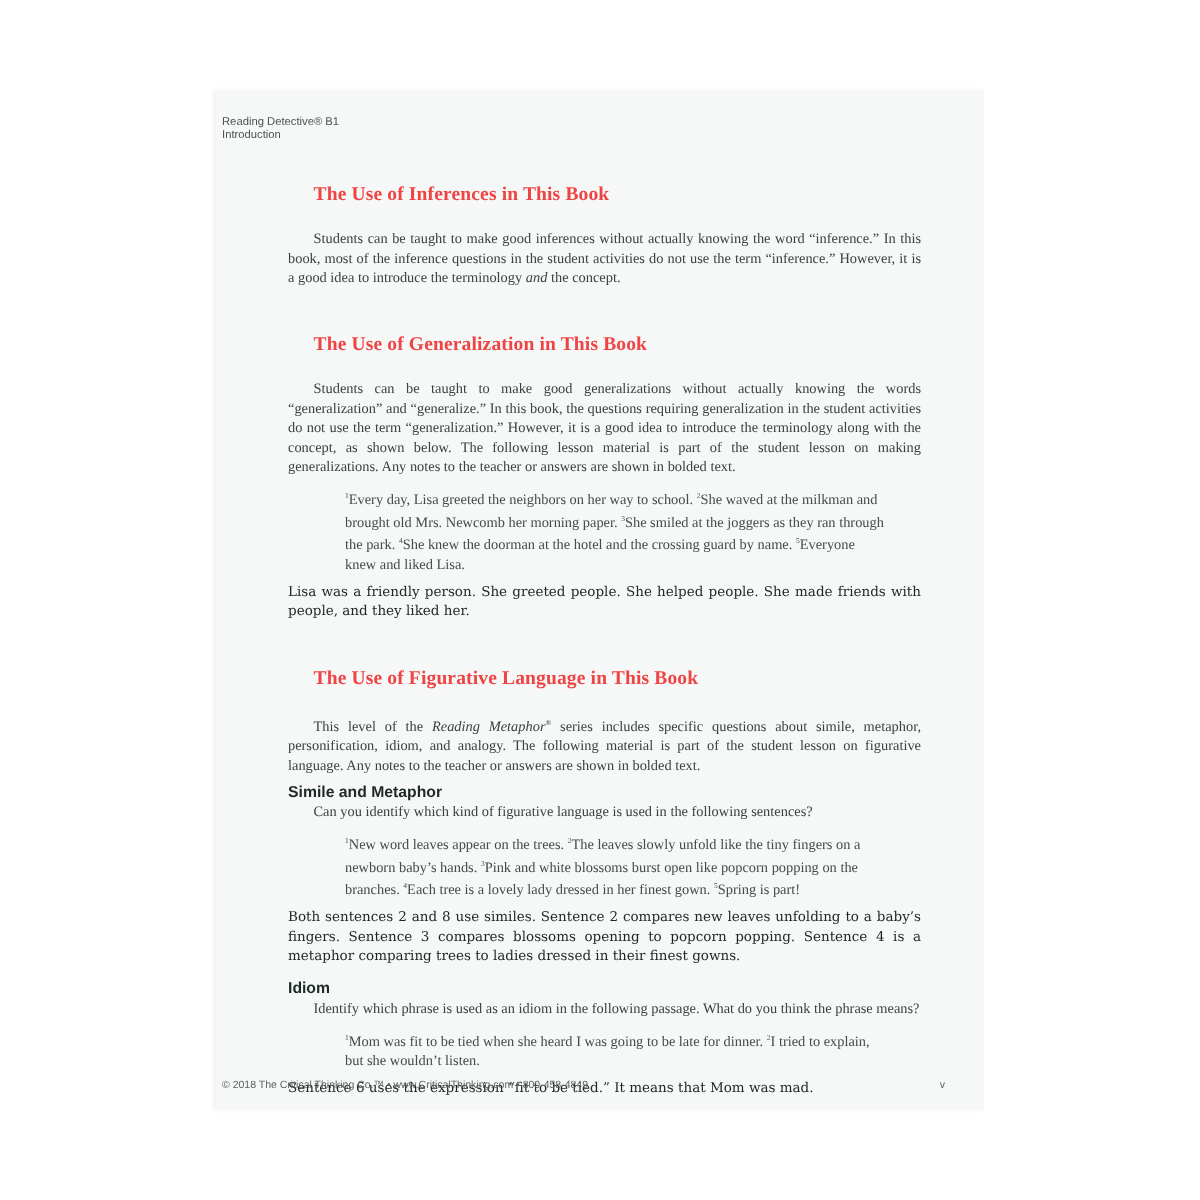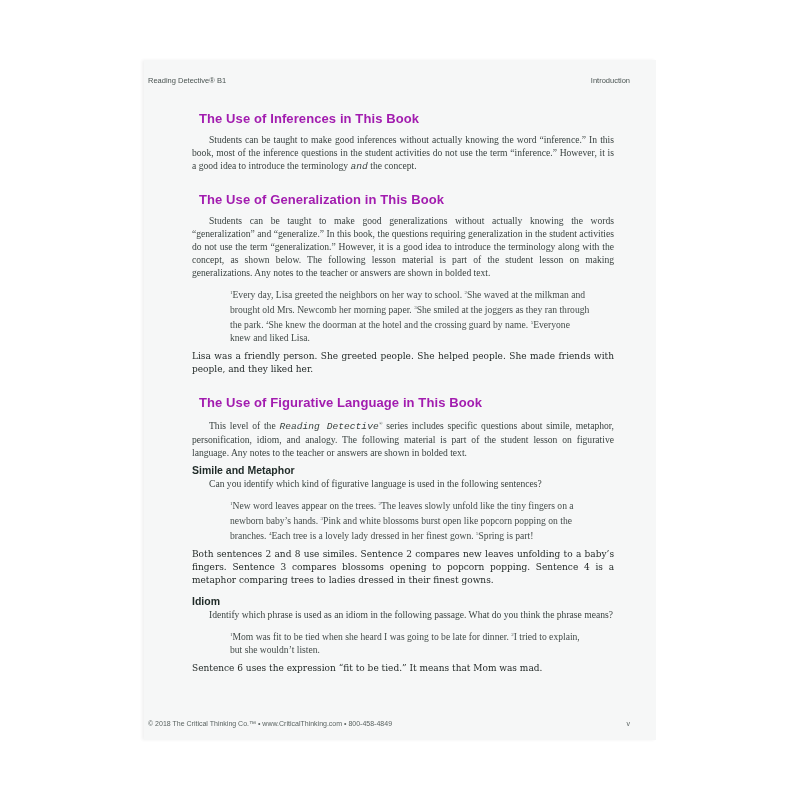--- a/index.html
+++ b/index.html
@@ -7,30 +7,30 @@
     width: 800px; height: 800px; background: #ffffff; position: relative; overflow: hidden;
   }
   .page {
     position: absolute; left: 144px; top: 60px; width: 512px; height: 680px;
     background: #f6f7f7;
     box-shadow: -2px 0 3px rgba(0,0,0,0.06);
   }
   .running-head {
     position: absolute; top: 16px; left: 4px; right: 26px;
     font-family: "Liberation Sans", sans-serif; font-size: 7.5px; color: #4a5452;
-    display: flex; justify-content: space-between;
+    display: flex; justify-content: space-between; flex-direction: column;
   }
   .content {
     position: absolute; left: 48px; top: 44px; width: 422px;
     font-family: "DejaVu Serif", "Liberation Serif", serif;
     color: #3a4341;
   }
   h2 {
-    font-family: Liberation Sans, sans-serif; font-weight: bold;
-    font-size: 13px; color: #a21caf; margin: 7px; line-height: 15px; letter-spacing: 0.1px;
+    font-family: Liberation Serif, serif; font-weight: bold;
+    font-size: 13px; color: #ef4444; margin: 17px; line-height: 15px; letter-spacing: 0.1px;
   }
   h3 {
     font-family: "Liberation Sans", sans-serif; font-weight: bold;
     font-size: 10.5px; color: #1f2a27; margin: 0; line-height: 13px;
   }
   p {
     margin: 0; font-size: 9.6px; line-height: 13px; text-align: justify;
     font-family: "Liberation Serif", serif;
   }
   p.ind { text-indent: 17px; }
@@ -39,21 +39,21 @@
     font-family: "Liberation Serif", serif; color: #444c4a;
   }
   .answer {
     font-family: "DejaVu Serif", serif; font-weight: normal; font-size: 9px;
     line-height: 13px; color: #1e2523; text-align: justify; margin: 0;
   }
   sup { font-size: 5px; vertical-align: 4px; }
   .gap-lg { height: 12px; }
   .gap-md { height: 8px; }
   .gap-sm { height: 5px; }
-  em { font-style: italic; font-family: Liberation Mono, monospace; }
+  em { font-style: italic; }
   .footer {
     position: absolute; left: 4px; right: 26px; top: 660px;
     font-family: "Liberation Sans", sans-serif; font-size: 7px; color: #5a6361;
     display: flex; justify-content: space-between;
   }
 </style>
 </head>
 <body>
 
 <div class="page">
@@ -72,21 +72,21 @@
     <h2>The Use of Generalization in This Book</h2>
     <p class="ind">Students can be taught to make good generalizations without actually knowing the words “generalization” and “generalize.” In this book, the questions requiring generalization in the student activities do not use the term “generalization.” However, it is a good idea to introduce the terminology along with the concept, as shown below. The following lesson material is part of the student lesson on making generalizations. Any notes to the teacher or answers are shown in bolded text.</p>
     <div class="passage">
       <sup>1</sup><span>Every day, Lisa greeted the neighbors on her way to school. </span><sup>2</sup><span>She waved at the milkman and brought old Mrs. Newcomb her morning paper. </span><sup>3</sup><span>She smiled at the joggers as they ran through the park. </span><sup>4</sup><span>She knew the doorman at the hotel and the crossing guard by name. </span><sup>5</sup><span>Everyone knew and liked Lisa.</span>
     </div>
     <p class="answer">Lisa was a friendly person. She greeted people. She helped people. She made friends with people, and they liked her.</p>
 
     <div class="gap-lg"></div>
 
     <h2>The Use of Figurative Language in This Book</h2>
-    <p class="ind"><span>This level of the </span><em>Reading Detective</em><sup>®</sup><span> series includes specific questions about simile, metaphor, personification, idiom, and analogy. The following material is part of the student lesson on figurative language. Any notes to the teacher or answers are shown in bolded text.</span></p>
+    <p class="ind"><span>This level of the </span><em>Reading Metaphor</em><sup>®</sup><span> series includes specific questions about simile, metaphor, personification, idiom, and analogy. The following material is part of the student lesson on figurative language. Any notes to the teacher or answers are shown in bolded text.</span></p>
 
     <div class="gap-sm"></div>
     <h3>Simile and Metaphor</h3>
     <p class="ind">Can you identify which kind of figurative language is used in the following sentences?</p>
     <div class="passage">
       <sup>1</sup><span>New word leaves appear on the trees. </span><sup>2</sup><span>The leaves slowly unfold like the tiny fingers on a newborn baby’s hands. </span><sup>3</sup><span>Pink and white blossoms burst open like popcorn popping on the branches. </span><sup>4</sup><span>Each tree is a lovely lady dressed in her finest gown. </span><sup>5</sup><span>Spring is part!</span>
     </div>
     <p class="answer">Both sentences 2 and 8 use similes. Sentence 2 compares new leaves unfolding to a baby’s fingers. Sentence 3 compares blossoms opening to popcorn popping. Sentence 4 is a metaphor comparing trees to ladies dressed in their finest gowns.</p>
 
     <div class="gap-md"></div>

